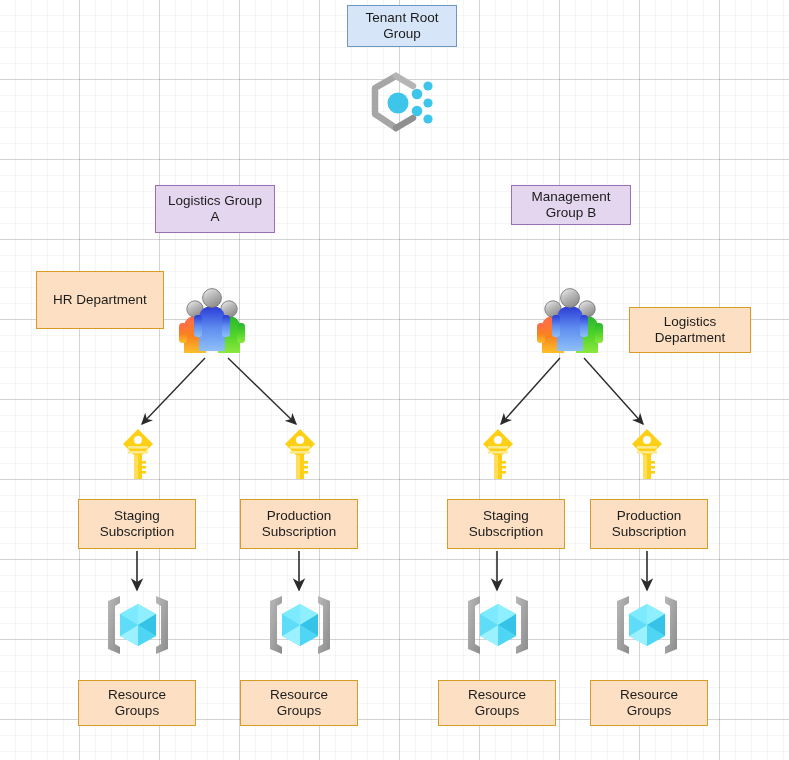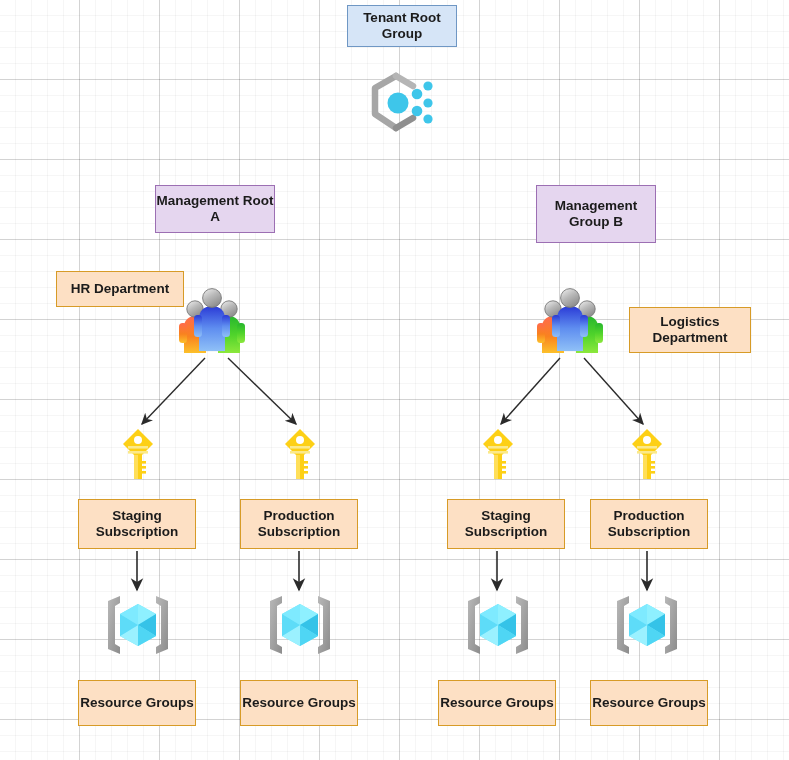--- a/index.html
+++ b/index.html
@@ -19,21 +19,21 @@
     background-size:80px 80px, 80px 80px, 16px 16px, 16px 16px;
     background-position:-1px -1px, -1px -1px, -1px -1px, -1px -1px;
   }
   .node{
     position:absolute;box-sizing:border-box;
     display:flex;align-items:center;justify-content:center;
     text-align:center;line-height:1.18;
   }
   .box{
     border-width:1px;border-style:solid;
-    font-size:13.5px;color:#1b1b1b;padding:2px 0;font-weight:bold;
+    font-size:13.5px;color:#1b1b1b;padding:2px 8px;
   }
   .box-tenant{background:#d6e5f7;border-color:#6f97c4;}
   .box-mg{background:#e5d6ef;border-color:#9c6fb3;}
   .box-dept,.box-sub,.box-rg{background:#fde0c4;border-color:#d79b27;}
   .icon{position:absolute;}
   svg{display:block;overflow:visible;}
   #edges{position:absolute;left:0;top:0;width:789px;height:760px;pointer-events:none;}
 </style>
 </head>
 <body>
@@ -84,27 +84,27 @@
       <circle cx="29" cy="30" r="10.5" fill="#3ec6ea"></circle>
       <circle cx="48" cy="21" r="5.3" fill="#3ec6ea"></circle>
       <circle cx="48" cy="38" r="5.3" fill="#3ec6ea"></circle>
       <circle cx="59" cy="13" r="4.6" fill="#3ec6ea"></circle>
       <circle cx="59" cy="30" r="4.6" fill="#3ec6ea"></circle>
       <circle cx="59" cy="46" r="4.6" fill="#3ec6ea"></circle>
     </svg>
   </div>
 
   <div class="node box box-mg" style="left:155px;top:185px;width:120px;height:48px;">
-    <span>Management Root A</span>
-  </div>
-  <div class="node box box-mg" style="left:511px;top:185px;width:120px;height:58px;margin-left:25px;">
+    <span>Logistics Group A</span>
+  </div>
+  <div class="node box box-mg" style="left:511px;top:185px;width:120px;height:40px;">
     <span>Management Group B</span>
   </div>
 
-  <div class="node box box-dept" style="left:56px;top:271px;width:128px;height:36px;">
+  <div class="node box box-dept" style="left:36px;top:271px;width:128px;height:58px;">
     <span>HR Department</span>
   </div>
   <div class="node box box-dept" style="left:629px;top:271px;width:122px;height:46px;margin-top:36px;">
     <span>Logistics Department</span>
   </div>
 
   <div class="icon" style="left:176px;top:285px;width:72px;height:70px;">
     <svg width="72" height="70" viewBox="0 0 72 70">
       <defs>
         <linearGradient id="hd" x1="0" y1="0" x2="0.6" y2="1">

